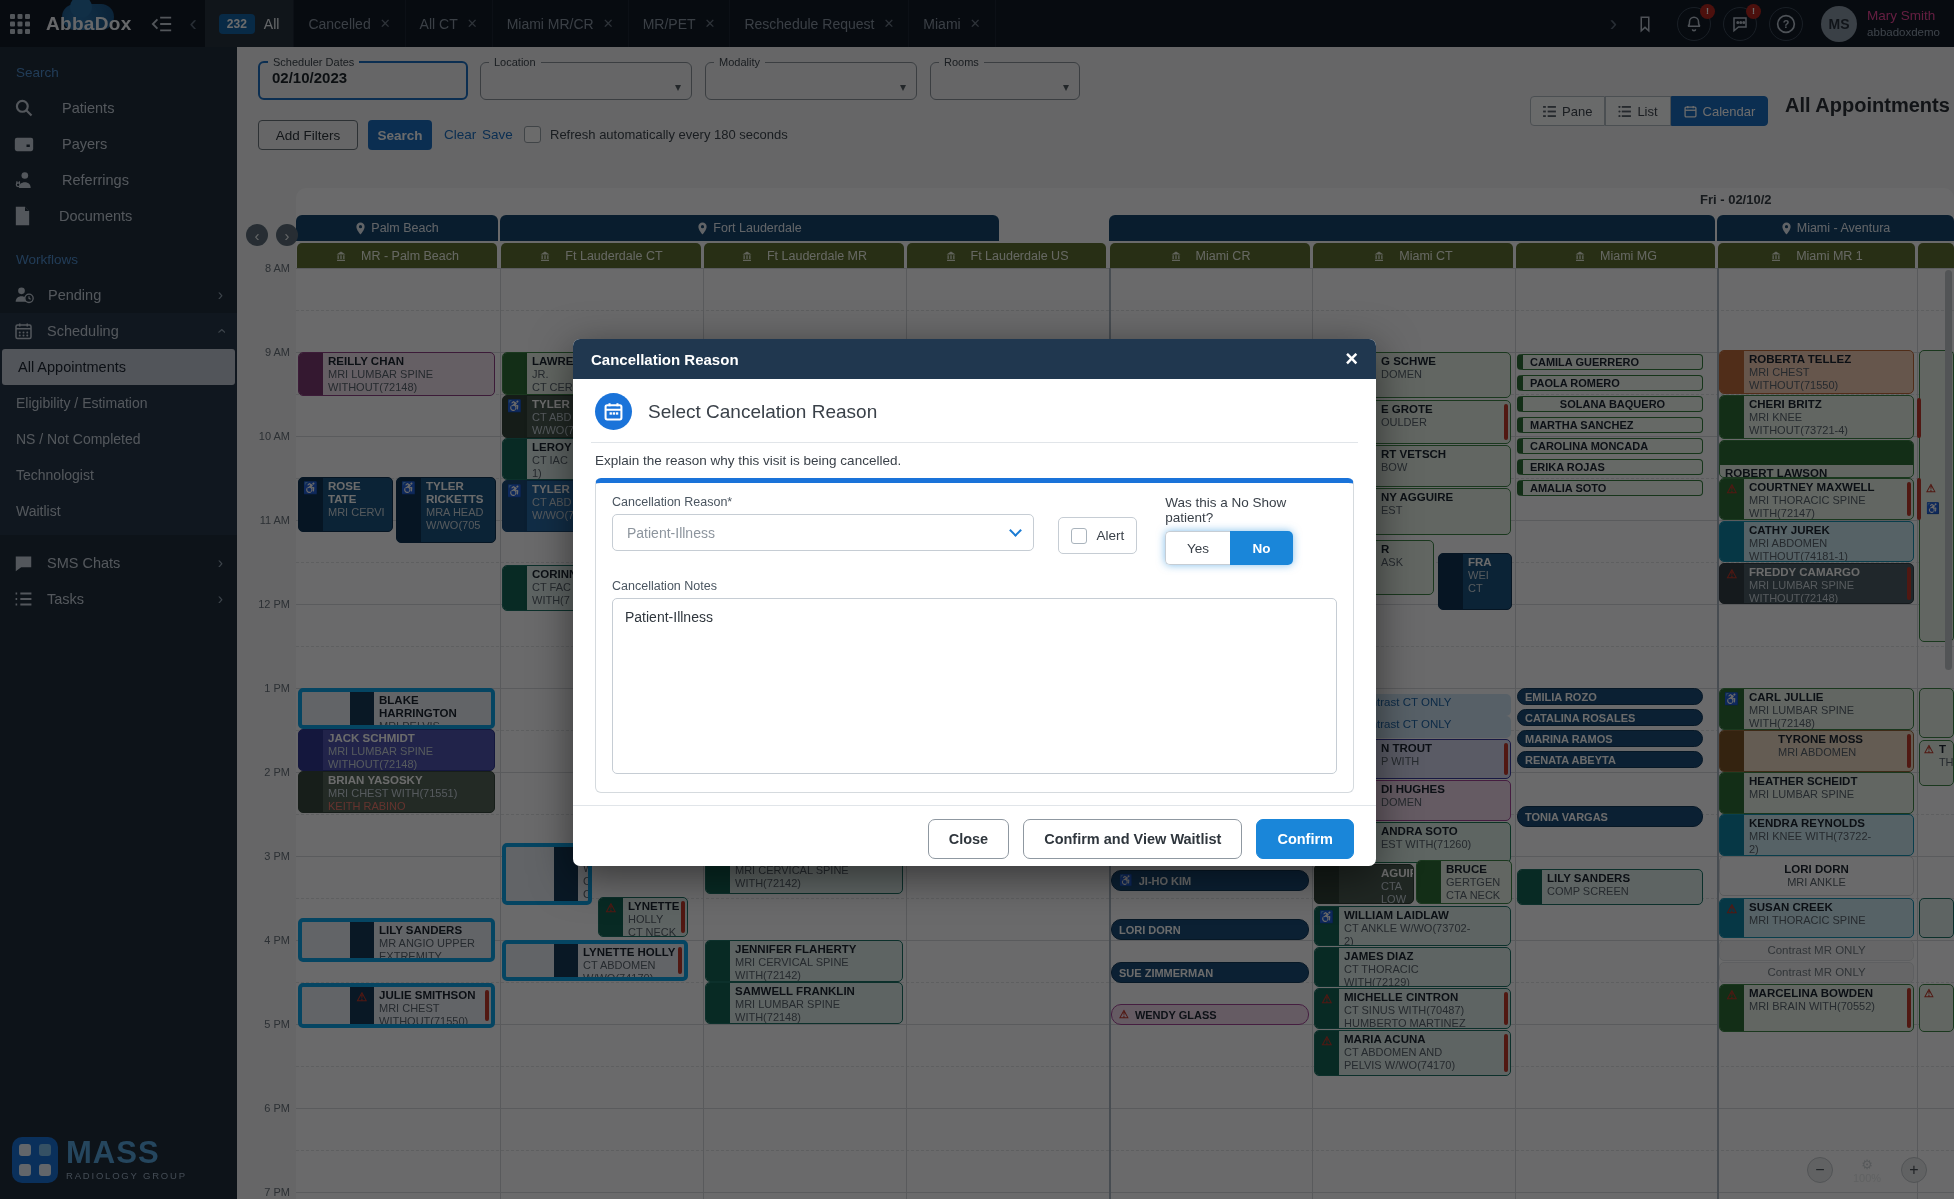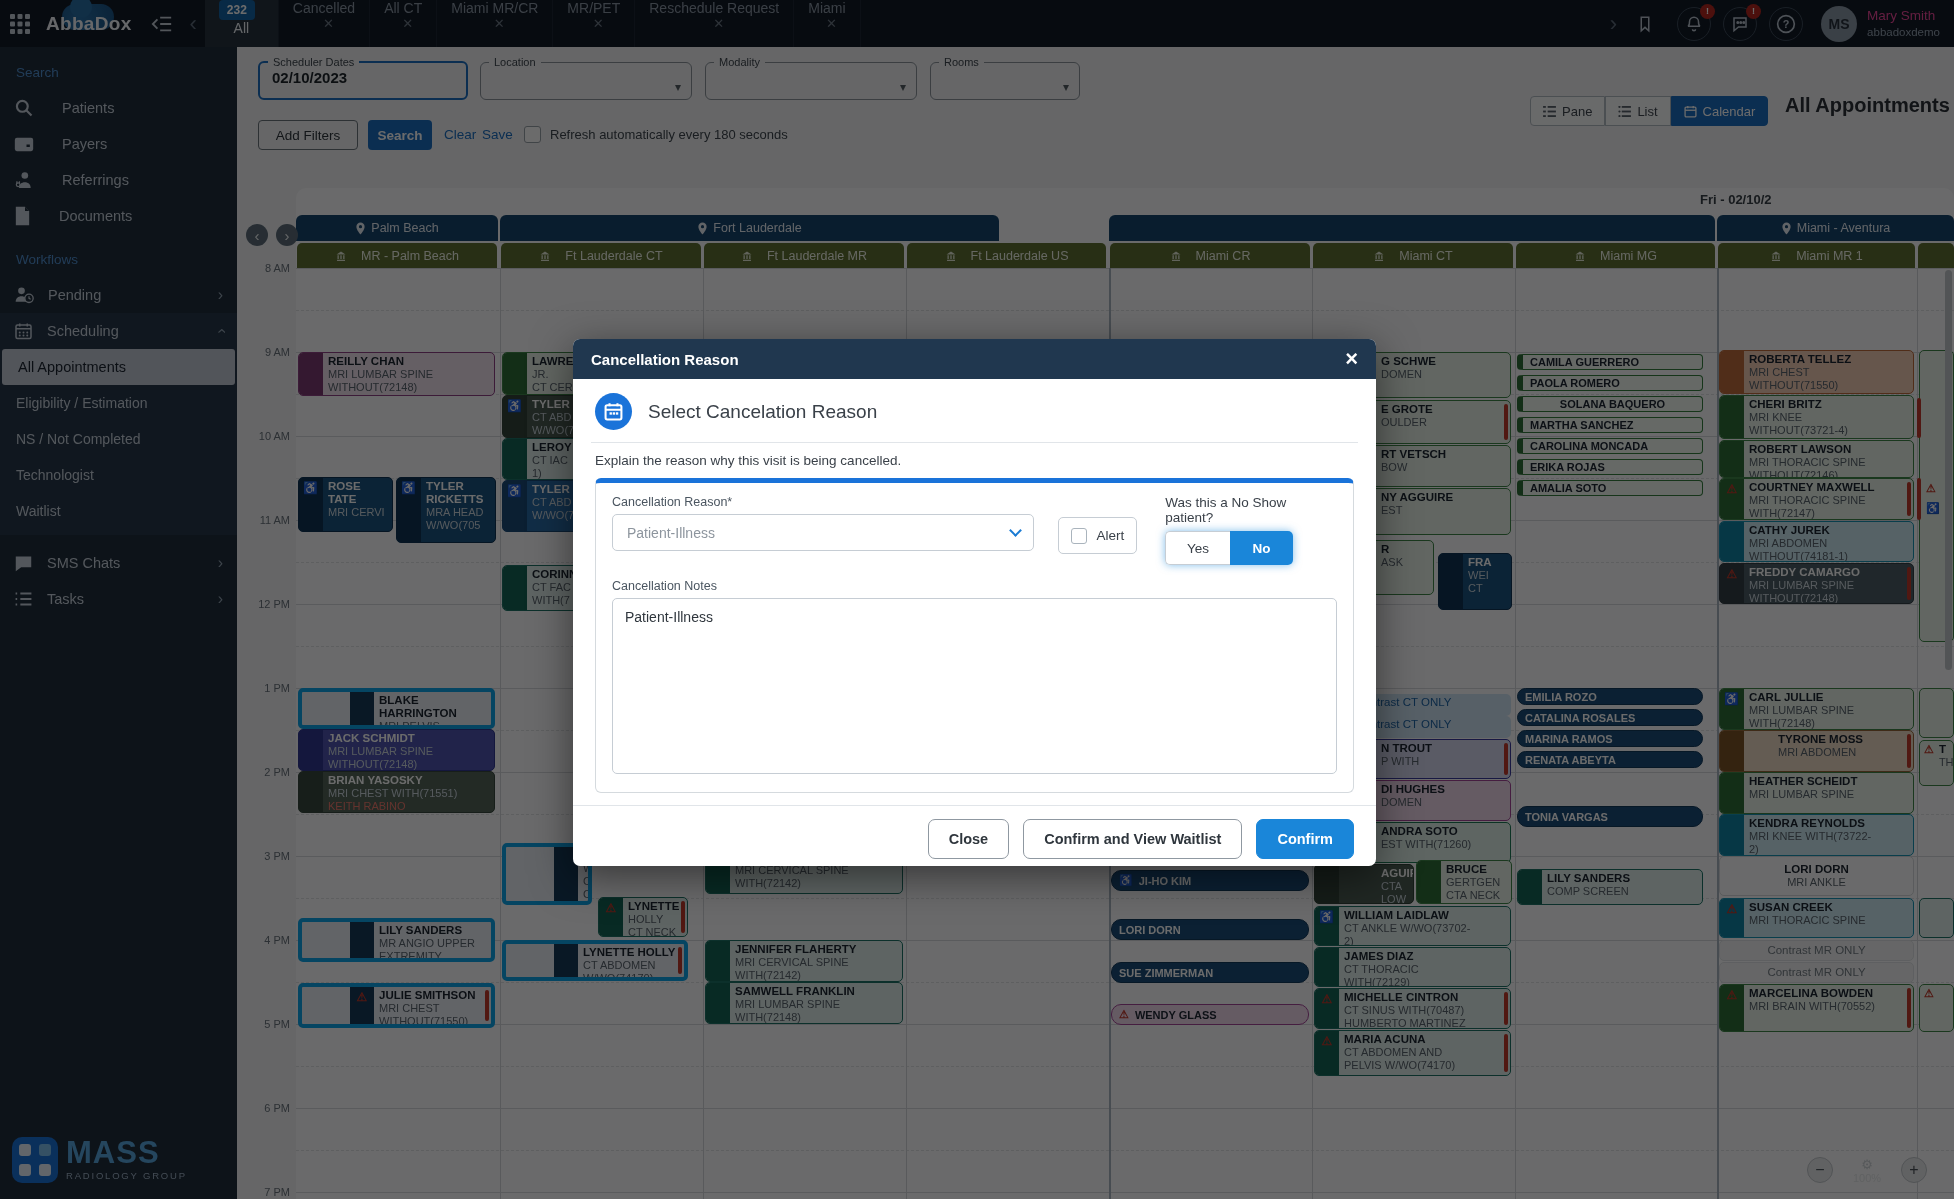--- a/index.html
+++ b/index.html
@@ -9,21 +9,21 @@
 
   
   #topbar { position:absolute; left:0; top:0; width:1954px; height:47px; background:#121b28; display:flex; align-items:center; z-index:3; }
   .tb-icon { display:flex; align-items:center; justify-content:center; width:40px; height:47px; cursor:pointer; }
   #logo { display:flex; align-items:center; height:47px; padding:0 10px 0 6px; position:relative; }
   #logo .cloud { position:absolute; left:22px; top:4px; width:52px; height:26px; background:radial-gradient(circle at 35% 60%, #2e7fbe, #1b5e96); border-radius:16px; opacity:.85; }
   #logo .cloud:before { content:""; position:absolute; left:8px; top:-8px; width:22px; height:22px; border-radius:50%; background:#2e7fbe; }
   #logo .word { position:relative; color:#f2f6fa; font-size:19px; font-weight:bold; letter-spacing:.3px; }
   .tb-chev { color:#5d6b7b; font-size:22px; line-height:1; padding:0 8px; cursor:pointer; }
   #tabs { display:flex; align-items:stretch; height:47px; }
-  .tab { display:flex; align-items:center; padding:0 14px; border-right:1px solid #1d2836; color:#8b97a5; font-size:14px; white-space:nowrap; cursor:pointer;flex-direction:column; }
+  .tab { display:flex; align-items:center; padding:0 14px; border-right:1px solid #1d2836; color:#8b97a5; font-size:14px; white-space:nowrap; cursor:pointer; }
   .tab.active { background:#27323f; color:#eef3f8; }
   .tab .badge { background:#1565a7; color:#fff; font-size:12px; font-weight:bold; border-radius:4px; padding:3px 8px; margin-right:9px; }
   .tab .x { margin-left:9px; color:#6d7986; font-size:13px; }
   #tb-right { margin-left:auto; display:flex; align-items:center; padding-right:14px; }
   .tb-round { position:relative; width:34px; height:34px; border:1px solid #3c4a59; border-radius:50%; display:flex; align-items:center; justify-content:center; margin-left:12px; cursor:pointer; }
   .tb-dot { position:absolute; top:-4px; right:-5px; background:#b5271f; color:#fff; width:15px; height:15px; border-radius:50%; font-size:9px; font-weight:bold; display:flex; align-items:center; justify-content:center; }
   #avatar { width:36px; height:36px; border-radius:50%; background:#8b98a6; color:#28313c; font-weight:bold; font-size:14px; display:flex; align-items:center; justify-content:center; margin:0 10px 0 18px; }
   #tb-user { line-height:1.25; }
   #tb-user .nm { color:#ec4899; font-size:13.5px; }
   #tb-user .org { color:#93a1b0; font-size:11.5px; }
@@ -935,21 +935,21 @@
         </div>
       </div>
       <div class="ap p-green" style="left: 1719px; top: 395px; width: 195px; height: 44px; pointer-events: auto;">
         <div class="gut"></div>
         <div class="body">
           <div class="t">CHERI BRITZ</div>
           <div class="s">MRI KNEE</div>
           <div class="s">WITHOUT(73721-4)</div>
         </div>
       </div>
-      <div class="ap p-green" style="left: 1719px; top: 440px; width: 195px; height: 38px; pointer-events: auto;">
+      <div class="ap p-green" style="left: 1719px; top: 440px; width: 195px; height: 38px; pointer-events: auto; flex-direction: column;">
         <div class="gut"></div>
         <div class="body">
           <div class="t">ROBERT LAWSON</div>
           <div class="s">MRI THORACIC SPINE</div>
           <div class="s">WITHOUT(72146)</div>
         </div>
       </div>
       <div class="ap p-green" style="left: 1719px; top: 478px; width: 195px; height: 42px; pointer-events: auto;">
         <div class="gut">
           <span class="warn">⚠</span>

